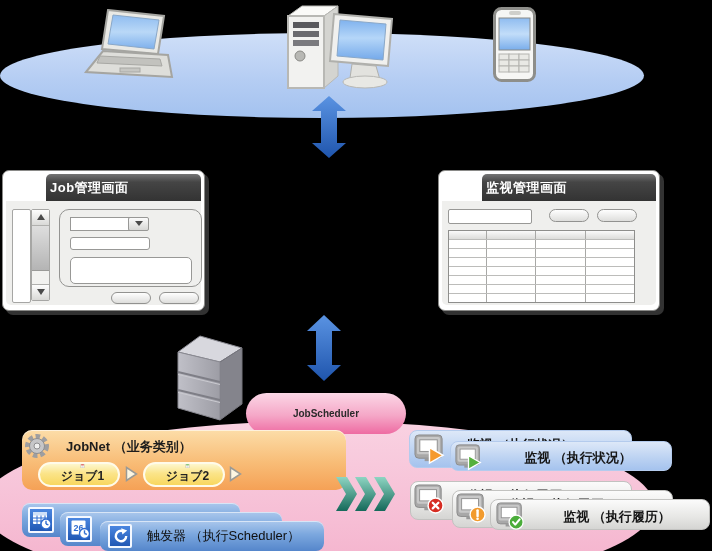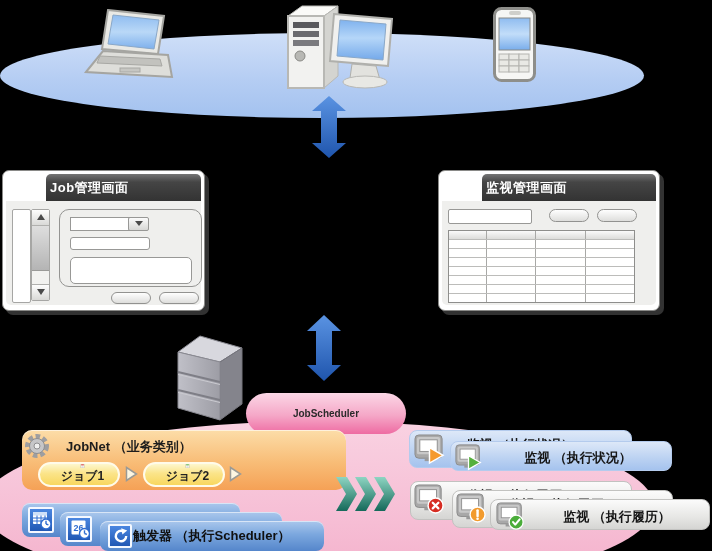--- a/index.html
+++ b/index.html
@@ -65,22 +65,22 @@
   .jobrow{position:absolute;left:0;top:32px;width:100%;height:25px;}
   .jobpill{position:absolute;top:0;width:82px;height:25px;border-radius:13px;border:2px solid #fffbe9;
            background:linear-gradient(180deg,#fdf7cd 0%,#fbe489 45%,#f8d75f 100%);
            box-sizing:border-box;display:flex;align-items:center;padding-left:7px;
            font-size:12px;font-weight:bold;color:#222;flex-direction:column;}
   .jobtri{position:absolute;top:4px;}
 
   
   .bluebox{border-radius:8px;background:linear-gradient(180deg,#aac7ec 0%,#7ba7de 45%,#5586cb 100%);
            box-shadow:inset 0 1px 0 rgba(255,255,255,.55);}
-  .trigfront{display:flex;align-items:center;gap:1px;padding-left:8px;box-sizing:border-box;
-             font-size:13px;font-weight:bold;color:#101010;}
+  .trigfront{display:flex;align-items:center;gap:15px;padding-left:8px;box-sizing:border-box;
+             font-size:13px;font-weight:normal;color:#101010;}
   .sqicon{border-radius:2px;background:linear-gradient(#4a86e0,#2158b4);border:2px solid #f4f8ff;
           box-sizing:border-box;display:flex;align-items:center;justify-content:flex-end;}
 
   
 
   
   .monblue{border-radius:8px;border:1px solid #b4cbed;box-sizing:border-box;
            background:linear-gradient(180deg,#dde8f8 0%,#bdd3f2 55%,#a5c3ee 100%);}
   .mongray{border-radius:8px;border:1px solid #c2c2c0;box-sizing:border-box;
            background:linear-gradient(180deg,#fbfbfb 0%,#e8e8e6 55%,#d5d5d3 100%);text-decoration:underline;}

